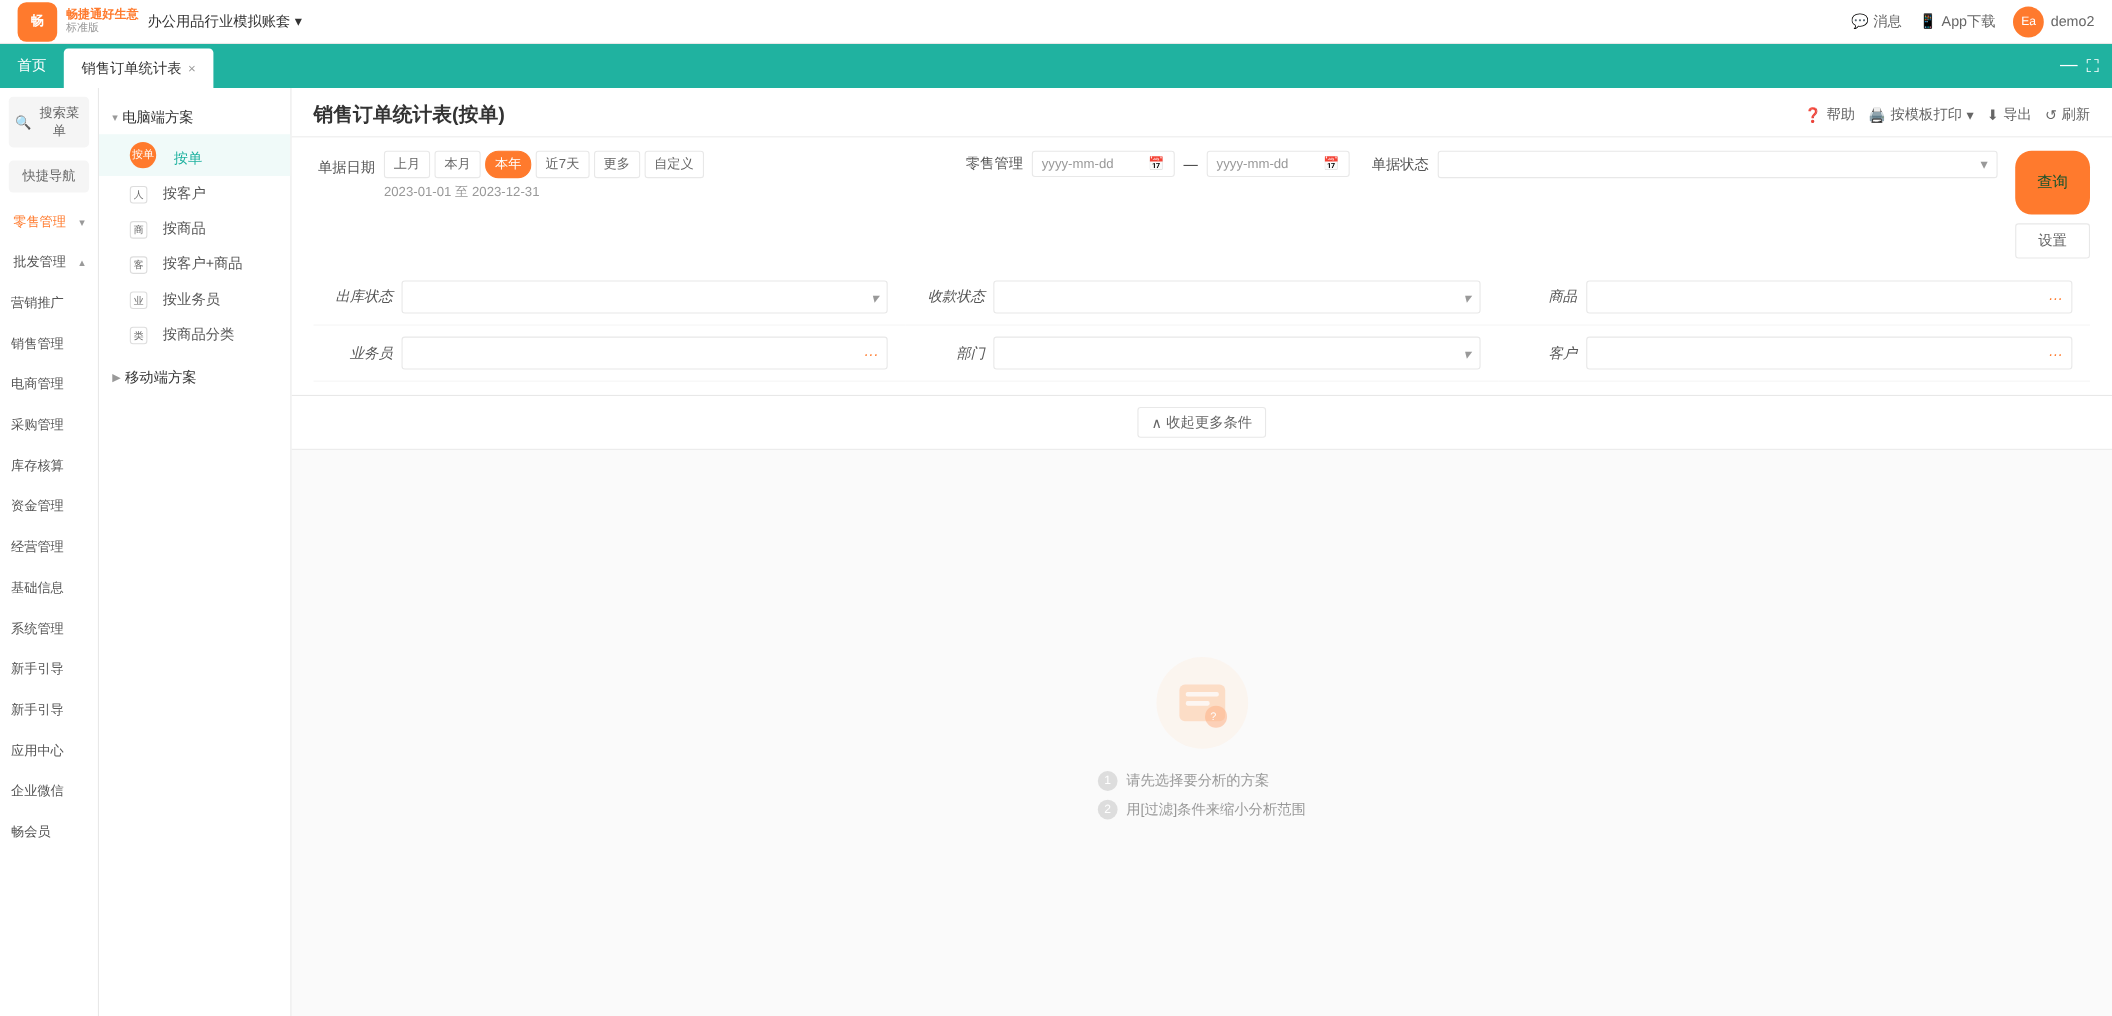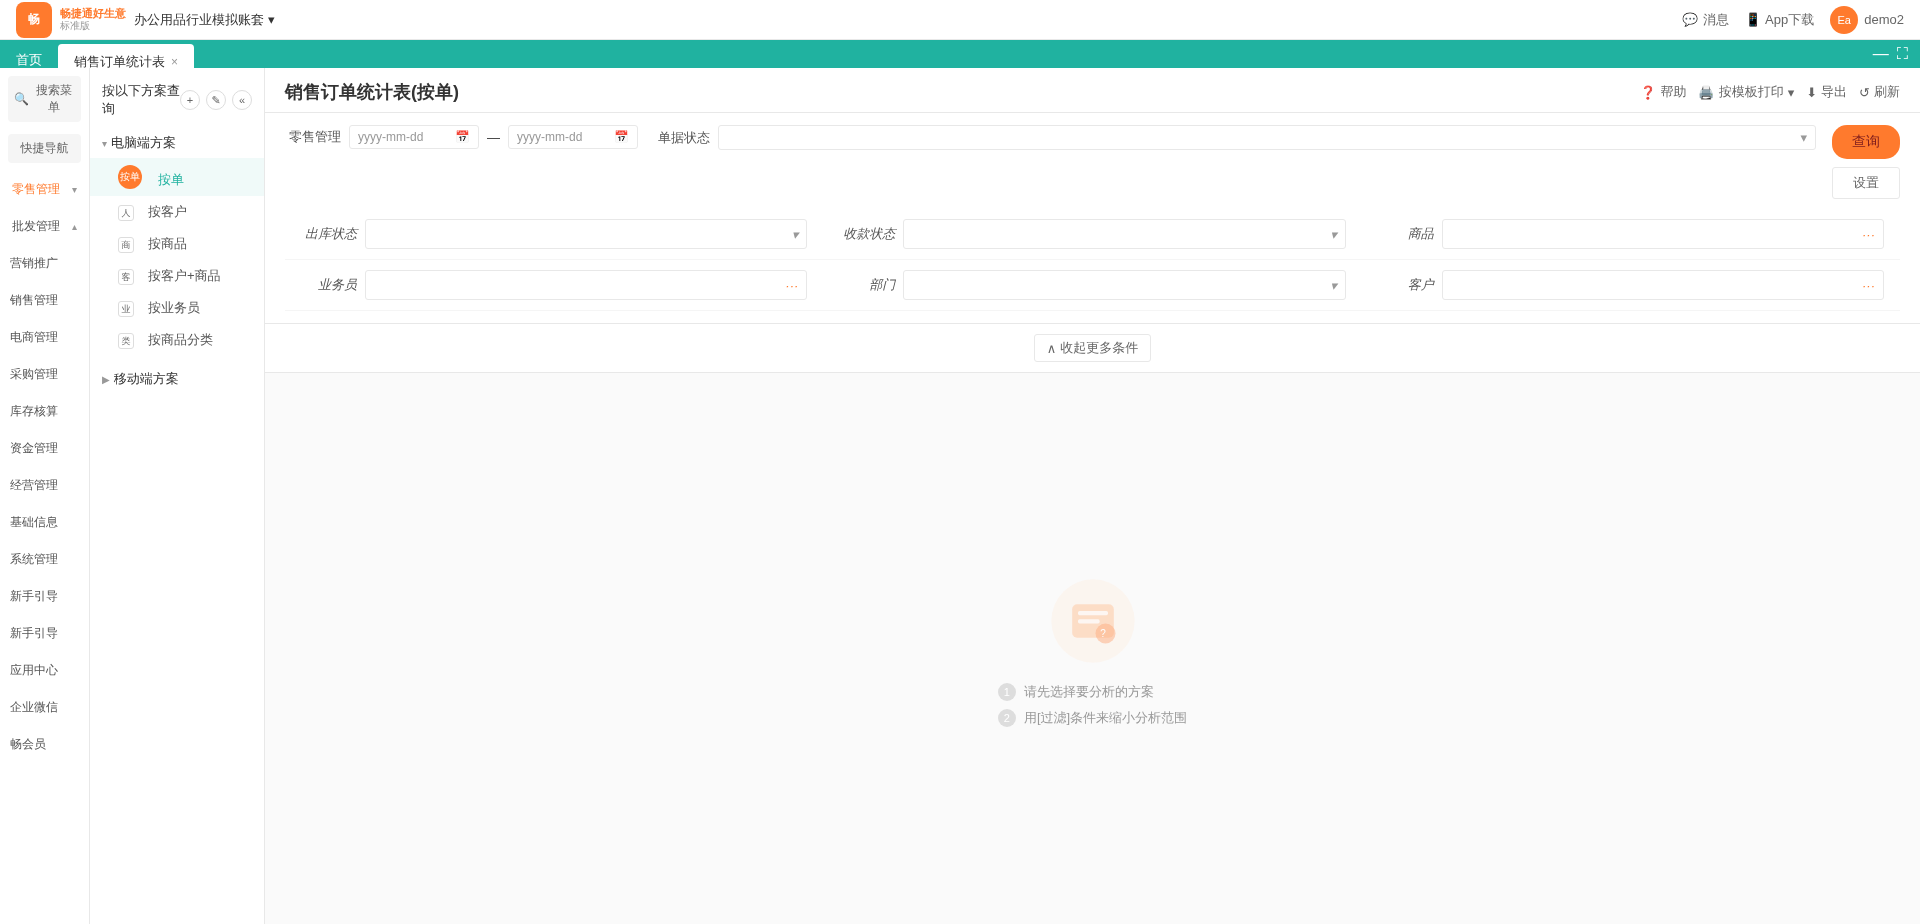--- a/index.html
+++ b/index.html
@@ -8,21 +8,21 @@
     
     .top-bar { height: 40px; background: #fff; display: flex; align-items: center; justify-content: space-between; padding: 0 16px; border-bottom: 1px solid #e8e8e8; flex-shrink: 0; }
     .top-bar-left { display: flex; align-items: center; gap: 8px; }
     .logo { width: 36px; height: 36px; background: #ff7a2d; border-radius: 8px; display: flex; align-items: center; justify-content: center; color: white; font-size: 12px; font-weight: bold; }
     .top-bar-right { display: flex; align-items: center; gap: 16px; color: #666; font-size: 13px; }
     .top-bar-right span { display: flex; align-items: center; gap: 4px; cursor: pointer; }
     .user-avatar { width: 28px; height: 28px; border-radius: 50%; background: #ff7a2d; display: flex; align-items: center; justify-content: center; color: white; font-size: 11px; }
     .dropdown-selector { display: flex; align-items: center; gap: 4px; color: #333; font-size: 13px; cursor: pointer; }
 
     
-    .tab-bar { height: 28px; background: #20b2a0; display: flex; flex-shrink: 0; }
+    .tab-bar { height: 40px; background: #20b2a0; display: flex; align-items: center; flex-shrink: 0; }
     .tab-item { padding: 0 16px; height: 40px; display: flex; align-items: center; gap: 6px; cursor: pointer; color: rgba(255,255,255,0.8); font-size: 13px; }
     .tab-item.home { color: white; }
     .tab-item.active { background: #fff; color: #333; border-radius: 4px 4px 0 0; margin-top: 4px; height: 36px; }
     .tab-close { color: #999; font-size: 12px; cursor: pointer; }
     .tab-bar-controls { margin-left: auto; display: flex; align-items: center; gap: 8px; padding-right: 12px; color: white; font-size: 16px; cursor: pointer; }
 
     
     .main-layout { display: flex; flex: 1; overflow: hidden; }
 
     
@@ -71,21 +71,21 @@
     .collapse-btn { display: inline-flex; align-items: center; gap: 4px; color: #666; font-size: 13px; cursor: pointer; padding: 4px 12px; border: 1px solid #e8e8e8; border-radius: 3px; background: #fff; }
 
     
     .empty-state { flex: 1; display: flex; flex-direction: column; align-items: center; justify-content: center; background: #fafafa; gap: 12px; }
     .empty-icon { width: 100px; height: 100px; opacity: 0.6; }
     .empty-hints { display: flex; flex-direction: column; gap: 8px; }
     .empty-hint { display: flex; align-items: center; gap: 8px; font-size: 13px; color: #999; }
     .hint-num { width: 18px; height: 18px; border-radius: 50%; background: #ddd; display: flex; align-items: center; justify-content: center; font-size: 11px; color: #fff; flex-shrink: 0; }
 
     
-    .query-btn { background: #ff7a2d; color: #7f1d1d; border: none; border-radius: 15px; padding: 8px 20px; font-size: 14px; cursor: pointer; }
+    .query-btn { background: #ff7a2d; color: #14532d; border: none; border-radius: 15px; padding: 20px 20px; font-size: 14px; cursor: pointer; }
     .settings-btn { background: #fff; color: #666; border: 1px solid #e8e8e8; border-radius: 3px; padding: 6px 16px; font-size: 13px; cursor: pointer; display: block; margin-top: 4px; }
     .action-buttons { display: flex; flex-direction: column; align-items: stretch; gap: 4px; margin-left: auto; flex-shrink: 0; }
 
     .filter-grid { display: grid; grid-template-columns: 1fr 1fr 1fr; gap: 0; }
     .filter-cell { display: flex; align-items: center; padding: 10px 16px; border-bottom: 1px solid #f5f5f5; gap: 8px; font-style: italic; }
     .filter-cell-label { font-size: 13px; color: #555; white-space: nowrap; min-width: 56px; text-align: right; }
     .filter-cell-input { flex: 1; border: 1px solid #e8e8e8; border-radius: 3px; padding: 5px 8px; font-size: 13px; color: #999; background: #fff; display: flex; align-items: center; justify-content: space-between; cursor: pointer; min-height: 30px; }
     .filter-cell-input.with-more { color: #ff7a2d; }
   </style>
 </head>
@@ -196,28 +196,20 @@
       <span>企业微信</span>
     </div>
     <div class="sidebar-item">
       <span>畅会员</span>
     </div>
   </div>
 
   <div class="content-area">
 
     <div class="scheme-panel">
-      <div class="scheme-panel-header">
-        <span>按以下方案查询</span>
-        <div class="scheme-panel-actions">
-          <button class="scheme-action-btn">+</button>
-          <button class="scheme-action-btn">✎</button>
-          <button class="scheme-action-btn">«</button>
-        </div>
-      </div>
 
       <div class="scheme-section">
         <div class="scheme-section-header">
           <span class="arrow">▾</span>
           <span>电脑端方案</span>
         </div>
 
         <div class="scheme-item active">
           <div class="active-dot" style="width:24px;height:24px;font-size:10px;">按单</div>
           <span>按单</span>
@@ -279,20 +271,34 @@
             <span>↺</span>
             <span>刷新</span>
           </span>
         </div>
       </div>
 
       <div class="filter-area">
 
         <div style="display:flex;align-items:flex-start;gap:16px;margin-bottom:10px;">
 
+          <div style="display:flex;align-items:flex-start;gap:8px;flex:1;">
+            <span class="filter-cell-label" style="margin-top:6px;">单据日期</span>
+            <div>
+              <div style="display:flex;align-items:center;gap:4px;margin-bottom:4px;">
+                <button class="date-btn">上月</button>
+                <button class="date-btn">本月</button>
+                <button class="date-btn active">本年</button>
+                <button class="date-btn">近7天</button>
+                <button class="date-btn">更多</button>
+                <button class="date-btn">自定义</button>
+              </div>
+              <span style="font-size:12px;color:#999;">2023-01-01 至 2023-12-31</span>
+            </div>
+          </div>
 
           <div style="display:flex;align-items:center;gap:8px;">
             <span class="filter-cell-label">零售管理</span>
             <div class="date-input">
               <span>yyyy-mm-dd</span>
               <span>📅</span>
             </div>
             <span>—</span>
             <div class="date-input">
               <span>yyyy-mm-dd</span>

